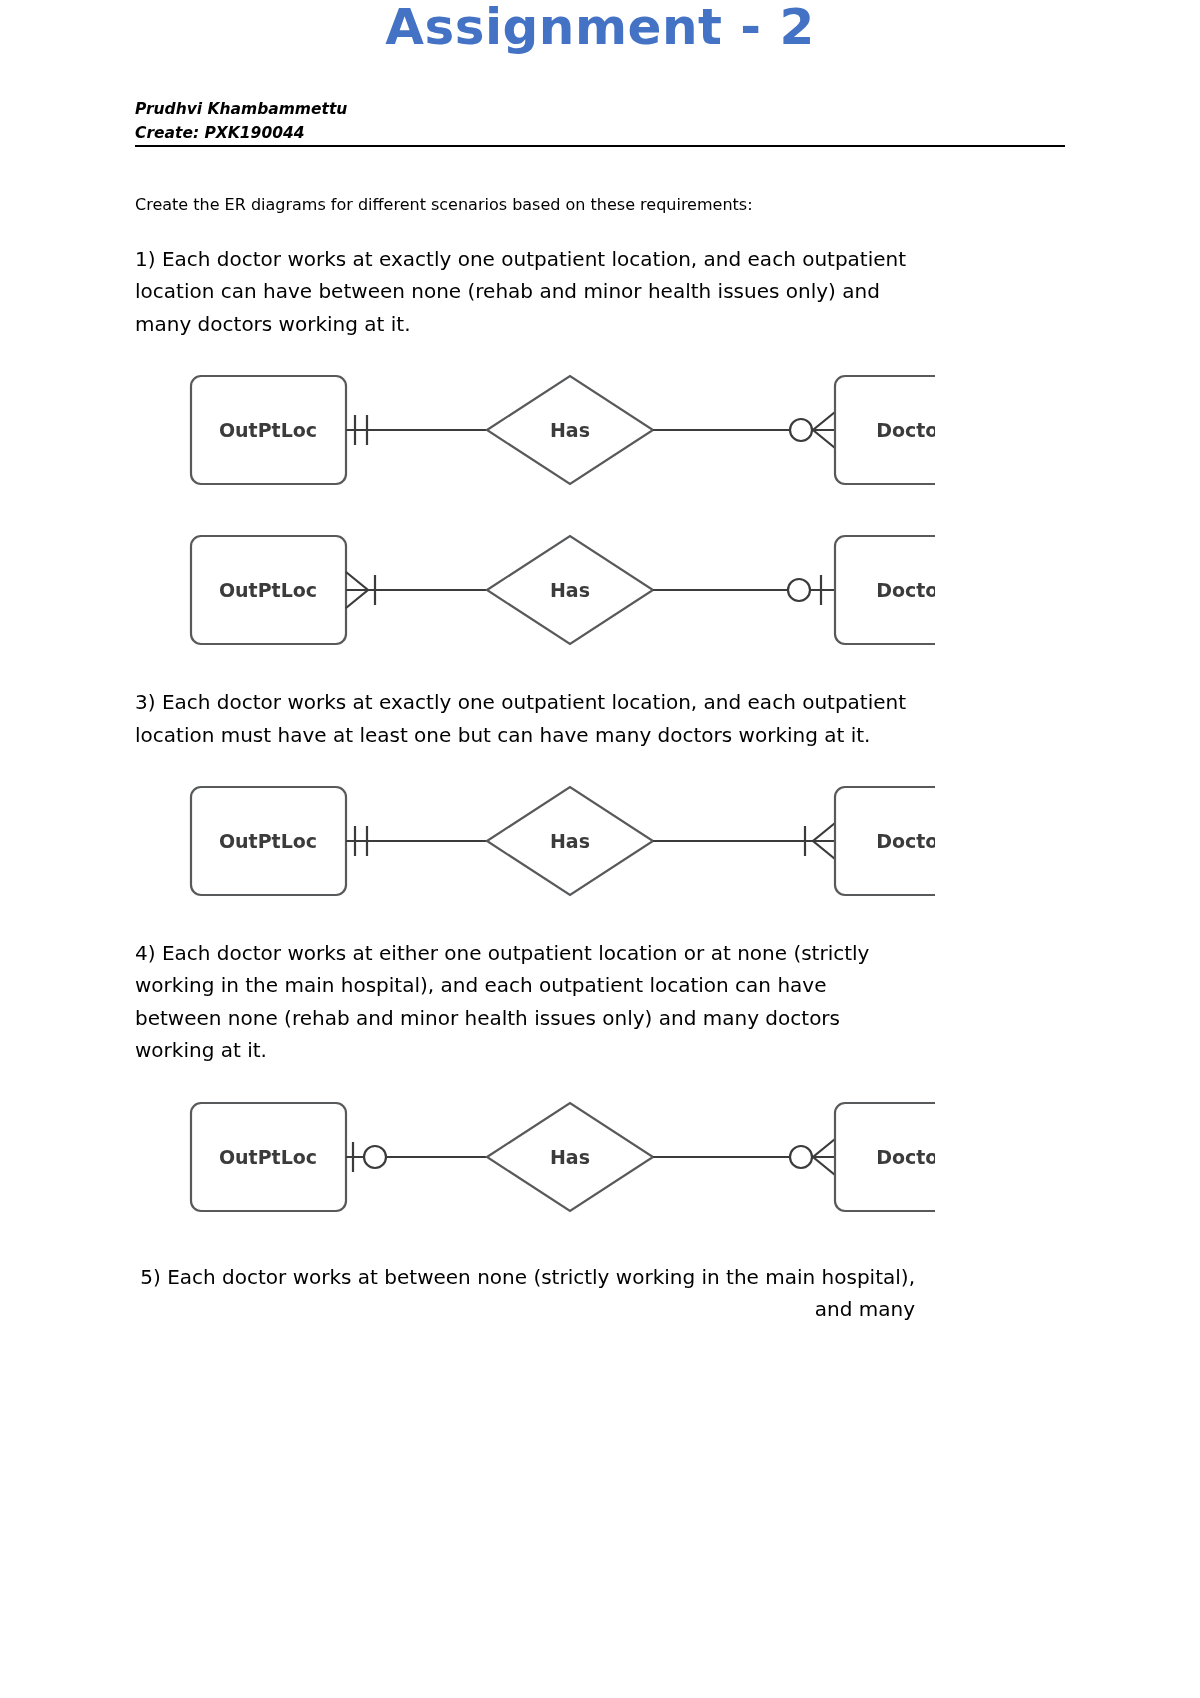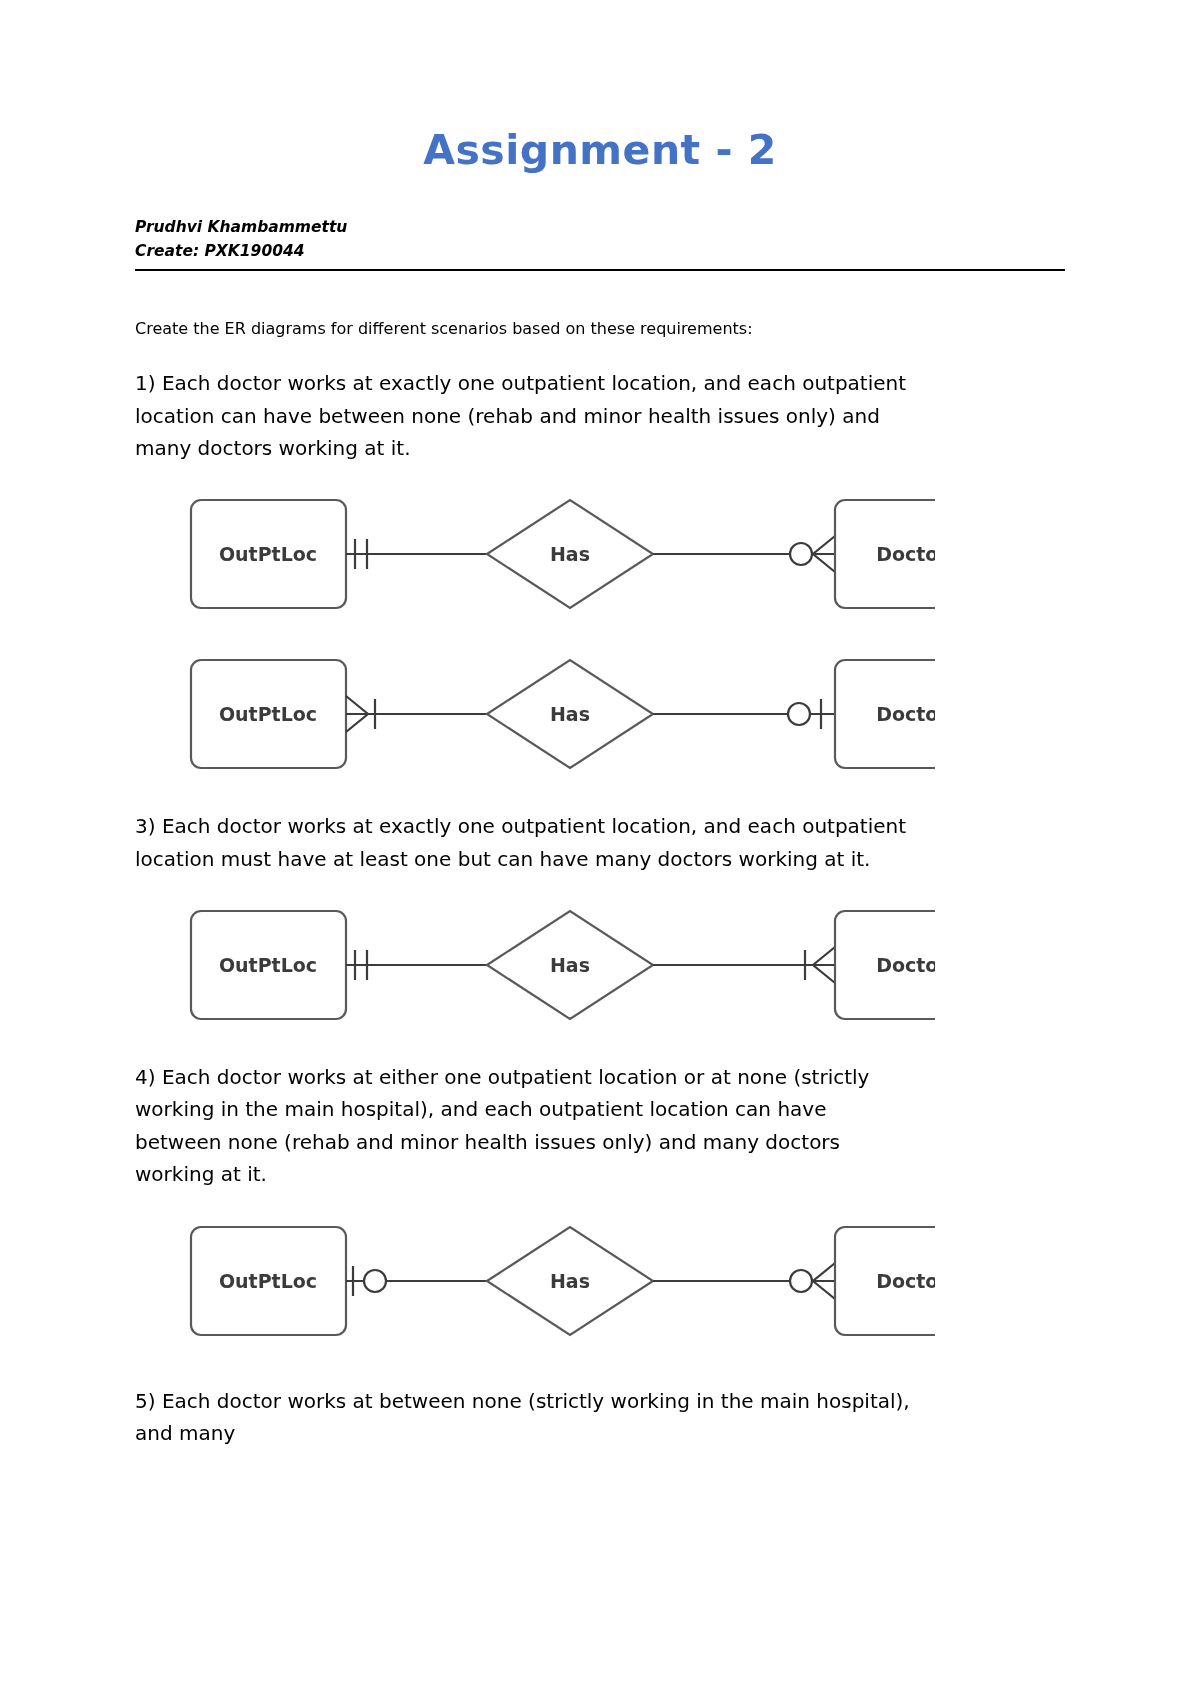--- a/index.html
+++ b/index.html
@@ -19,32 +19,30 @@
     position: relative;
     width: 1200px;
     height: 1698px;
     background: #ffffff;
     box-sizing: border-box;
     padding: 0 135px;
   }
   .doc-title {
     text-align: center;
     color: #4472C4;
-    font-size: 41px;
+    font-size: 50px;
     font-weight: bold;
     letter-spacing: 0.5px;
-    padding-top: 128px;
     margin: 0 0 0 0;
     line-height: 1.1;
     font-family: "DejaVu Sans", sans-serif;
   }
   .author-block {
     margin-top: 42px;
     border-bottom: 2.5px solid #000;
-    padding-bottom: 6px;
   }
   .author-line {
     font-size: 15.5px;
     font-weight: bold;
     font-style: italic;
     line-height: 1.55;
     font-family: "DejaVu Sans", sans-serif;
   }
   .instruction {
     margin-top: 46px;
@@ -55,20 +53,21 @@
   }
   .scenario {
     margin-top: 26px;
     font-size: 20px;
     line-height: 1.62;
     font-family: "DejaVu Sans", sans-serif;
     max-width: 780px;
   }
   .scenario.last {
     margin-top: 34px;
+    text-align: right;
   }
   .diagram-wrap {
     margin-top: 20px;
     margin-bottom: 10px;
     display: block;
     font-weight: bold;
   }
   svg.erd { display: block; }
   .ent-label {
     font-family: "DejaVu Sans", sans-serif;

